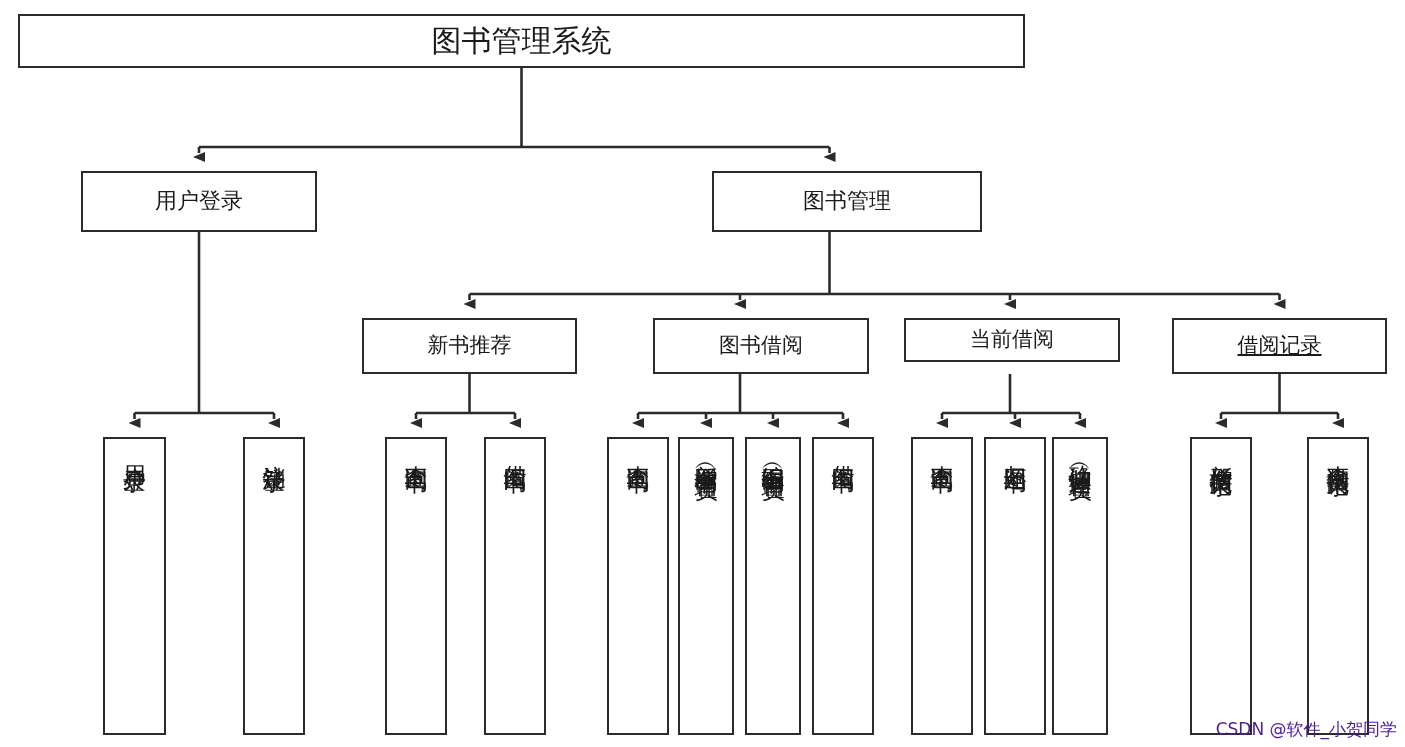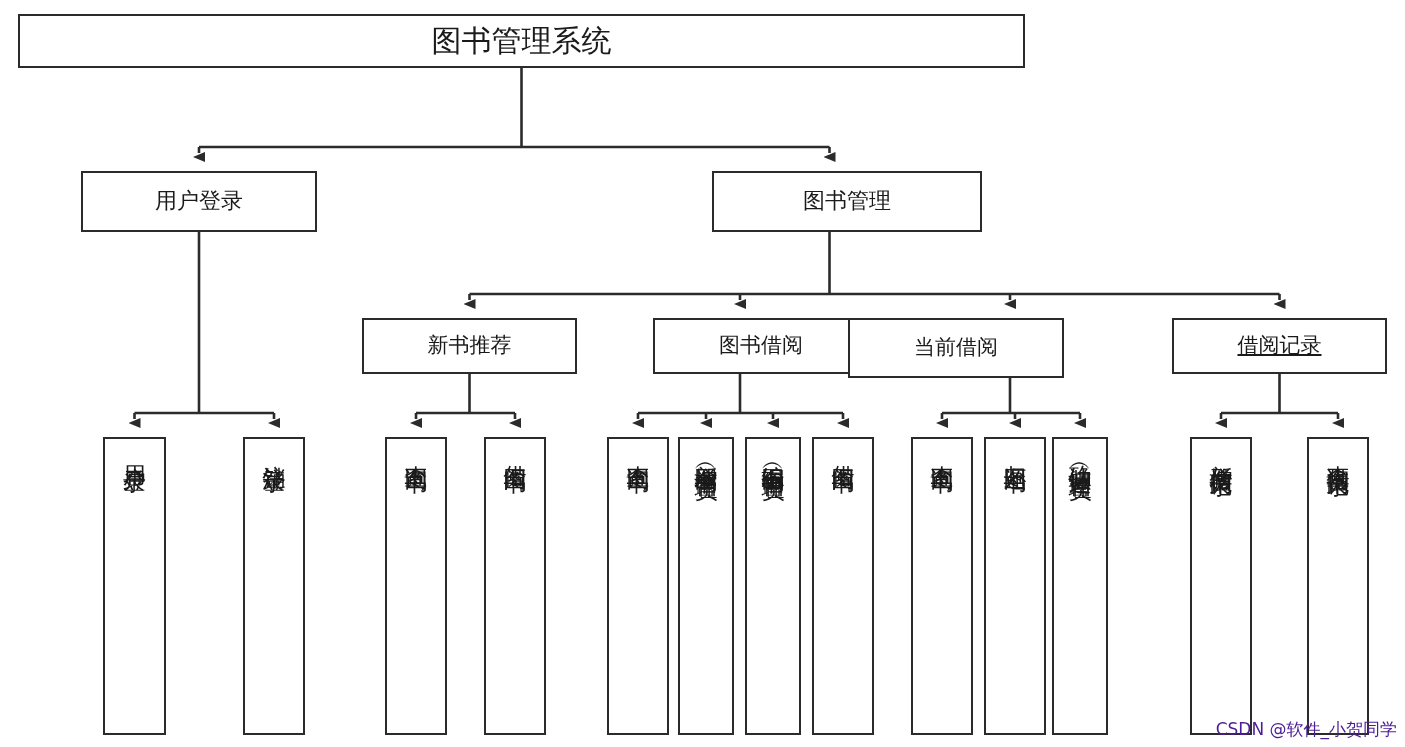--- a/index.html
+++ b/index.html
@@ -126,21 +126,21 @@
   <div class="node node-l2" style="left: 712px; top: 171px; width: 270px; height: 61px;">
     <span class="label">图书管理</span>
   </div>
 
   <div class="node node-l3" style="left: 362px; top: 318px; width: 215px; height: 56px;">
     <span class="label">新书推荐</span>
   </div>
   <div class="node node-l3" style="left: 632px; top: 318px; width: 216px; height: 56px; margin-left: 21px;">
     <span class="label">图书借阅</span>
   </div>
-  <div class="node node-l3" style="left: 848px; top: 318px; width: 216px; height: 60px;">
+  <div class="node node-l3" style="left: 904px; top: 318px; width: 216px; height: 44px;">
     <span class="label">当前借阅</span>
   </div>
   <div class="node node-l3" style="left: 1172px; top: 318px; width: 215px; height: 56px; text-decoration: underline;">
     <span class="label">借阅记录</span>
   </div>
 
   <div class="node node-leaf" style="left: 103px; top: 437px; width: 63px; height: 298px;">
     <span class="label">用户登录</span>
   </div>
   <div class="node node-leaf" style="left: 243px; top: 437px; width: 62px; height: 298px;">

